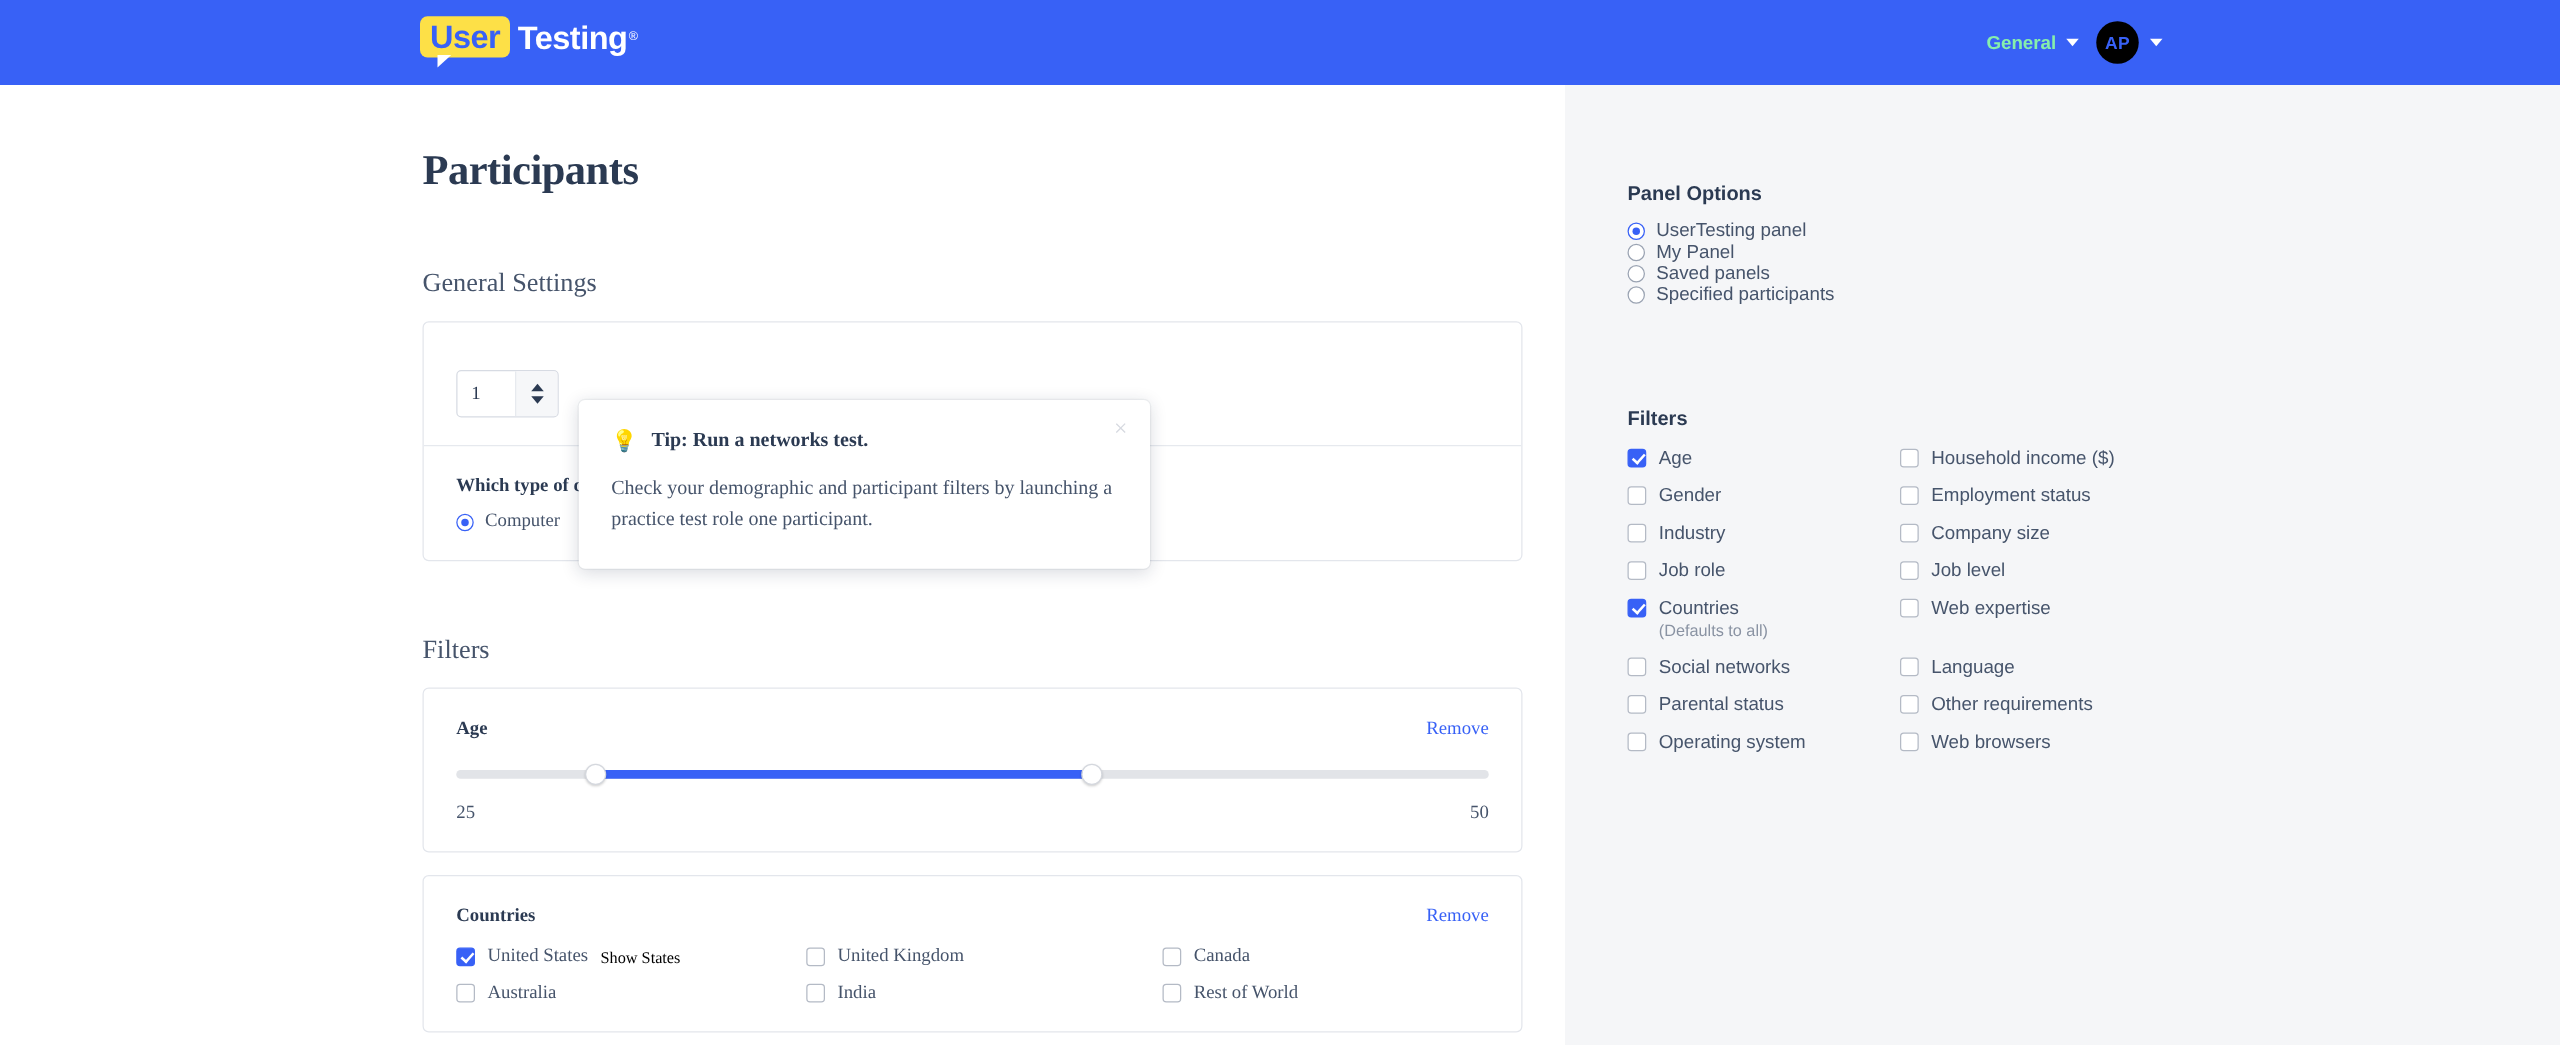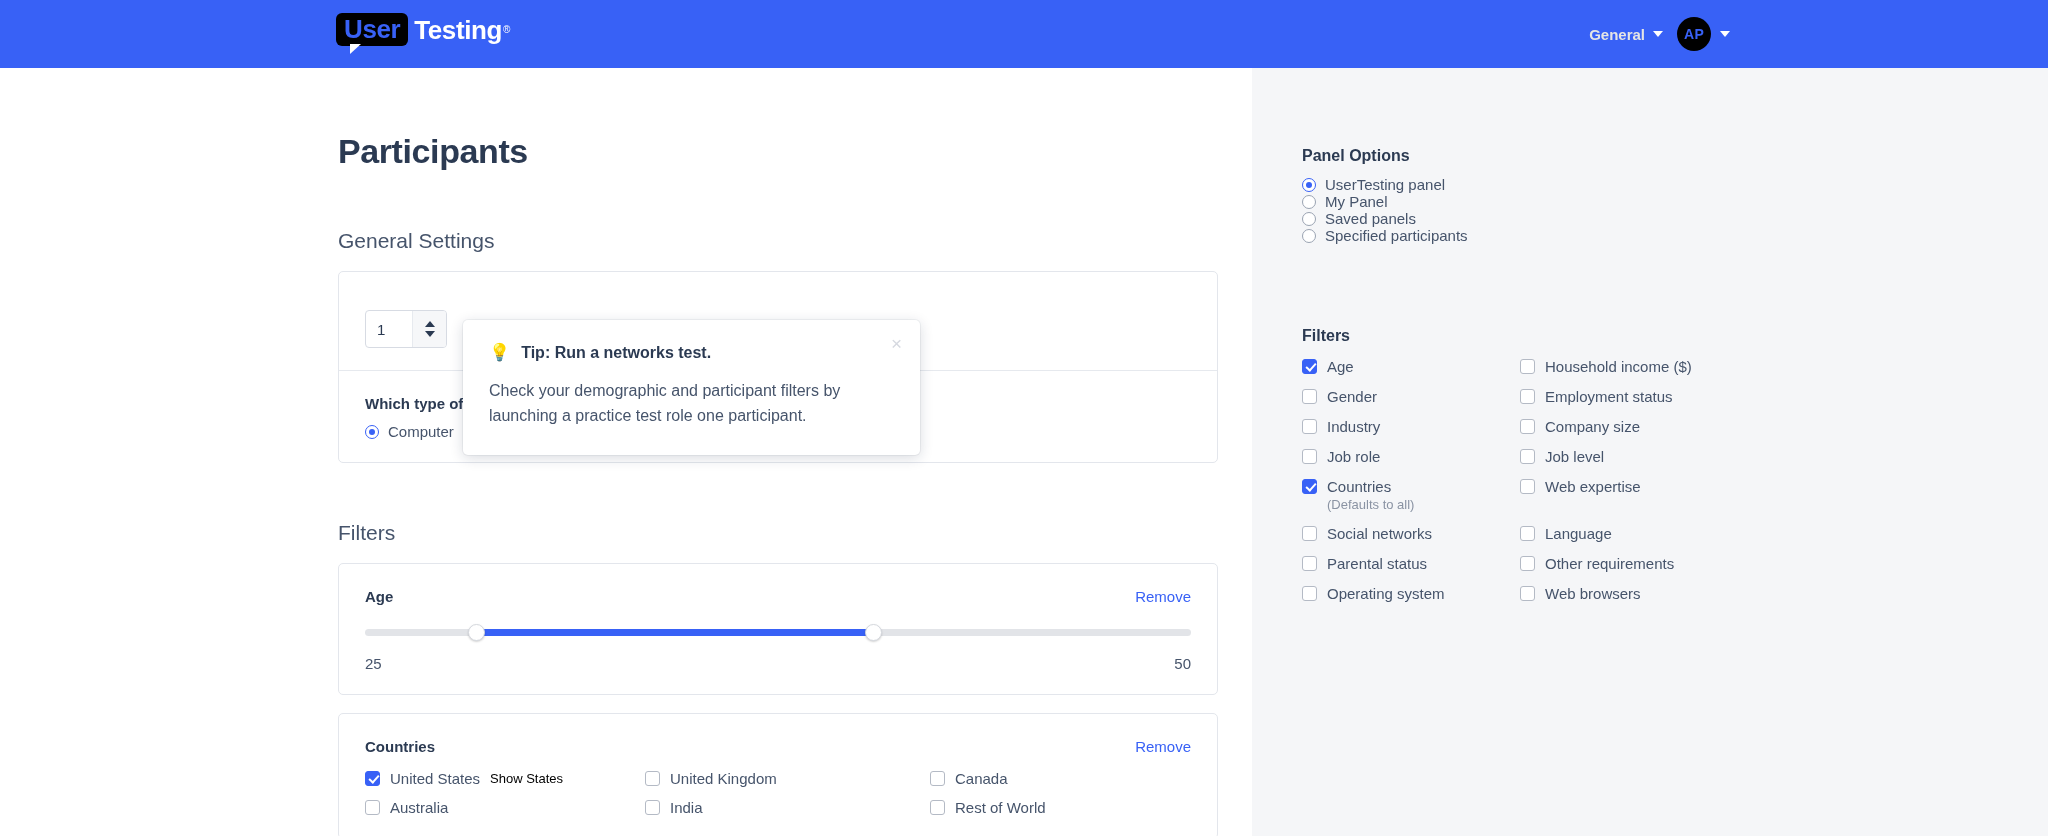--- a/index.html
+++ b/index.html
@@ -22,21 +22,21 @@
   }
   .logo {
     position: absolute;
     left: 336px;
     top: 13px;
     display: flex;
     align-items: center;
     gap: 0px;
   }
   .logo-bubble {
-    background: #000000;
+    background: #fde047;
     border-radius: 6px;
     padding: 3px 8px 4px 8px;
     color: #3861f6;
     font-size: 26px;
     font-weight: bold;
     letter-spacing: -0.4px;
     line-height: 1;
     position: relative;
   }
   .logo-bubble:after {
@@ -67,21 +67,21 @@
     position: absolute;
     right: 318px;
     display: flex;
     align-items: center;
     gap: 14px;
   }
   .hdr-menu {
     display: flex;
     align-items: center;
     gap: 8px;
-    color: #e5e5e5;
+    color: #86efac;
     font-size: 15px;
     font-weight: bold;
     cursor: pointer;
   }
   .caret {
     width: 0; height: 0;
     border-left: 5px solid transparent;
     border-right: 5px solid transparent;
     border-top: 6px solid #ffffff;
     display: inline-block;
@@ -99,22 +99,23 @@
     justify-content: center;
     letter-spacing: 0.3px;
   }
 
   
   .body-split { display: flex; height: 768px; }
   .main-col {
     width: 1252px;
     background: #ffffff;
     padding-left: 338px;
-    padding-top: 64px;
+    padding-top: 50px;
     position: relative;
+    font-family: Liberation Serif, serif;
   }
   .side-col {
     width: 796px;
     background: #f5f6f8;
     padding-left: 50px;
     padding-top: 79px;
   }
 
   
   .page-title {

